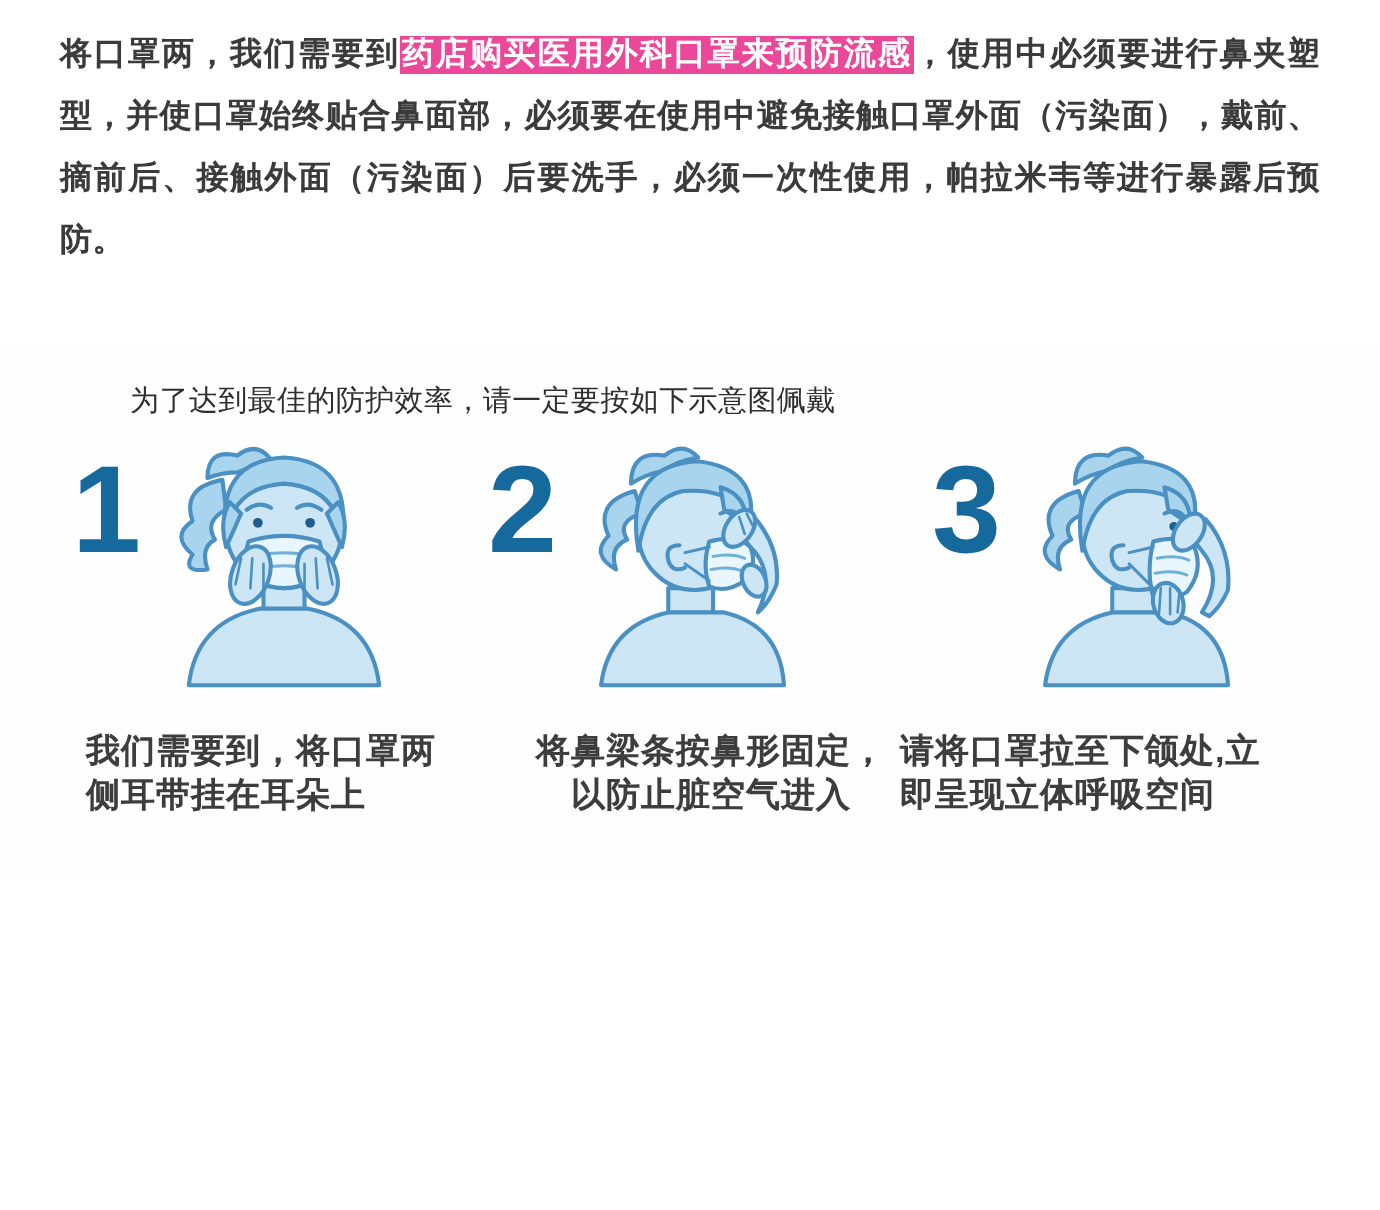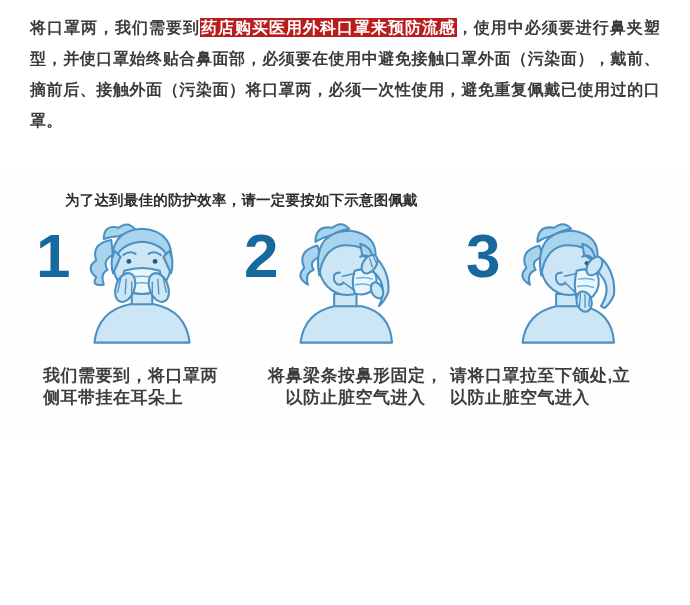--- a/index.html
+++ b/index.html
@@ -7,58 +7,58 @@
     font-family:"Liberation Sans","DejaVu Sans",sans-serif; }
   .page { position:relative; width:690px; height:605px; background:#ffffff; }
 
   
   .para {
     margin:0 30px; font-size:16px; font-weight:bold; line-height:31px;
     letter-spacing:0.2px; color:#3b3b3b; text-align:justify;
   }
   .para-1 { padding-top:12px; }
   .para-2 { margin-top:25px; }
-  .hl { background:#b91c1c; color:#ffffff; font-style:normal; padding:1px 1px; }
+  .hl { background:#ec4899; color:#ffffff; font-style:normal; padding:1px 1px; }
   .red-text { color:#e60012; }
 
   
   .title-box {
     position:relative; width:172px; height:38px; margin:40px auto 0 auto;
     border:2px dashed #6f6f6f; display:flex; align-items:center; justify-content:center;
   }
   .title-box .box-label {
     font-size:16px; font-weight:bold; color:#3b3b3b; letter-spacing:1.5px; white-space:nowrap;
   }
   .heart { position:absolute; left:-5px; bottom:-12px; font-size:16px; color:#f0486e;
     text-shadow:0 0 1px #f0486e; line-height:1; }
   .teal-dot { position:absolute; left:13px; bottom:-12px; width:8px; height:5px;
     background:#8bd5d8; border-radius:2px; }
 
   
   .infographic { position:relative; margin-top:35px; height:270px; background:#fefeff; }
-  .info-title { position:absolute; left:65px; top:20px; font-size:14.5px; font-weight:bold;
+  .info-title { position:absolute; left:65px; top:20px; font-size:14.5px; font-weight:normal;
     color:#2e2e2e; letter-spacing:0.2px; white-space:nowrap; }
   .step { position:absolute; top:46px; display:flex; align-items:flex-start; }
   .step-1 { left:36px; } .step-2 { left:244px; } .step-3 { left:466px; }
   .step-number { font-size:62px; font-weight:bold; color:#16699c; line-height:1;
     margin-top:8px; margin-right:2px; }
   .figure-svg { display:block; }
 
   .caption { position:absolute; top:194px; font-size:17px; font-weight:bold; color:#3d3d3d;
     line-height:22px; letter-spacing:0.5px; white-space:pre-line; }
   .caption-1 { left:43px;  width:205px; }
   .caption-2 { left:253px; width:205px;text-align:center; }
   .caption-3 { left:450px; width:210px; }
 </style>
 </head>
 <body>
 
 <div class="page">
 
-  <p class="para para-1"><span>将口罩两，我们需要到</span><mark class="hl">药店购买医用外科口罩来预防流感</mark><span>，使用中必须要进行鼻夹塑型，并使口罩始终贴合鼻面部，必须要在使用中避免接触口罩外面（污染面），戴前、摘前后、接触外面（污染面）将口罩两，必须一次性使用，避免重复佩戴已使用过的口罩。</span></p>
+  <p class="para para-1"><span>将口罩两，我们需要到</span><mark class="hl">药店购买医用外科口罩来预防流感</mark><span>，使用中必须要进行鼻夹塑型，并使口罩始终贴合鼻面部，必须要在使用中避免接触口罩外面（污染面），戴前、摘前后、接触外面（污染面）后要洗手，必须一次性使用，帕拉米韦等进行暴露后预防。</span></p>
 
 
 
   <div class="infographic">
     <div class="info-title">为了达到最佳的防护效率，请一定要按如下示意图佩戴</div>
 
     <div class="step step-1">
       <div class="step-number">1</div>
       <svg class="figure-svg" width="140" height="128" viewBox="0 0 150 132">
         <g stroke="#4a90c2" stroke-width="2.2" stroke-linecap="round" stroke-linejoin="round">
@@ -165,16 +165,16 @@
           <path d="M84,80 l-1,14 M89,80 l0,14 M94,82 l-1,11" fill="none" stroke-width="1.4"></path>
         </g>
       </svg>
     </div>
 
     <div class="caption caption-1">我们需要到，将口罩两
 侧耳带挂在耳朵上</div>
     <div class="caption caption-2">将鼻梁条按鼻形固定，
 以防止脏空气进入</div>
     <div class="caption caption-3">请将口罩拉至下颌处,立
-以防止脏空气进入</div>
+即呈现立体呼吸空间</div>
   </div>
 
 </div>
 
 </body></html>

